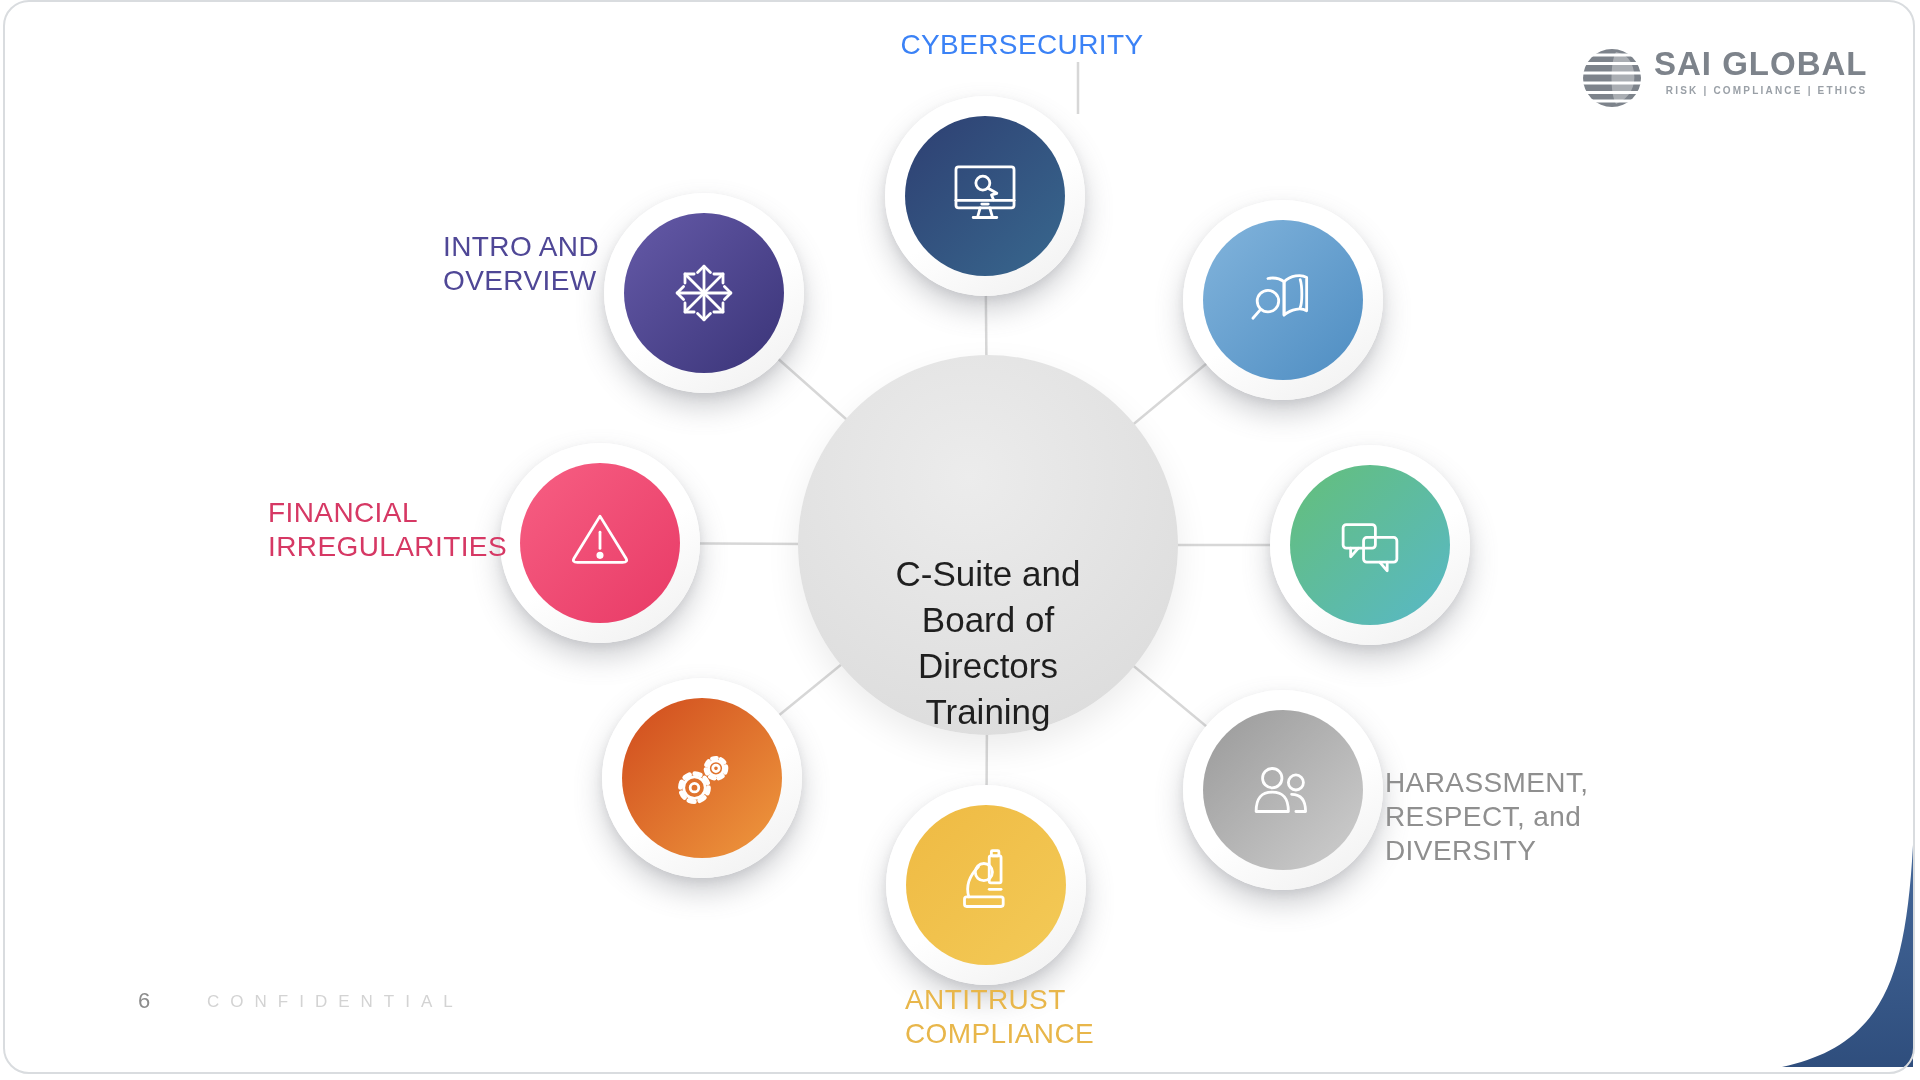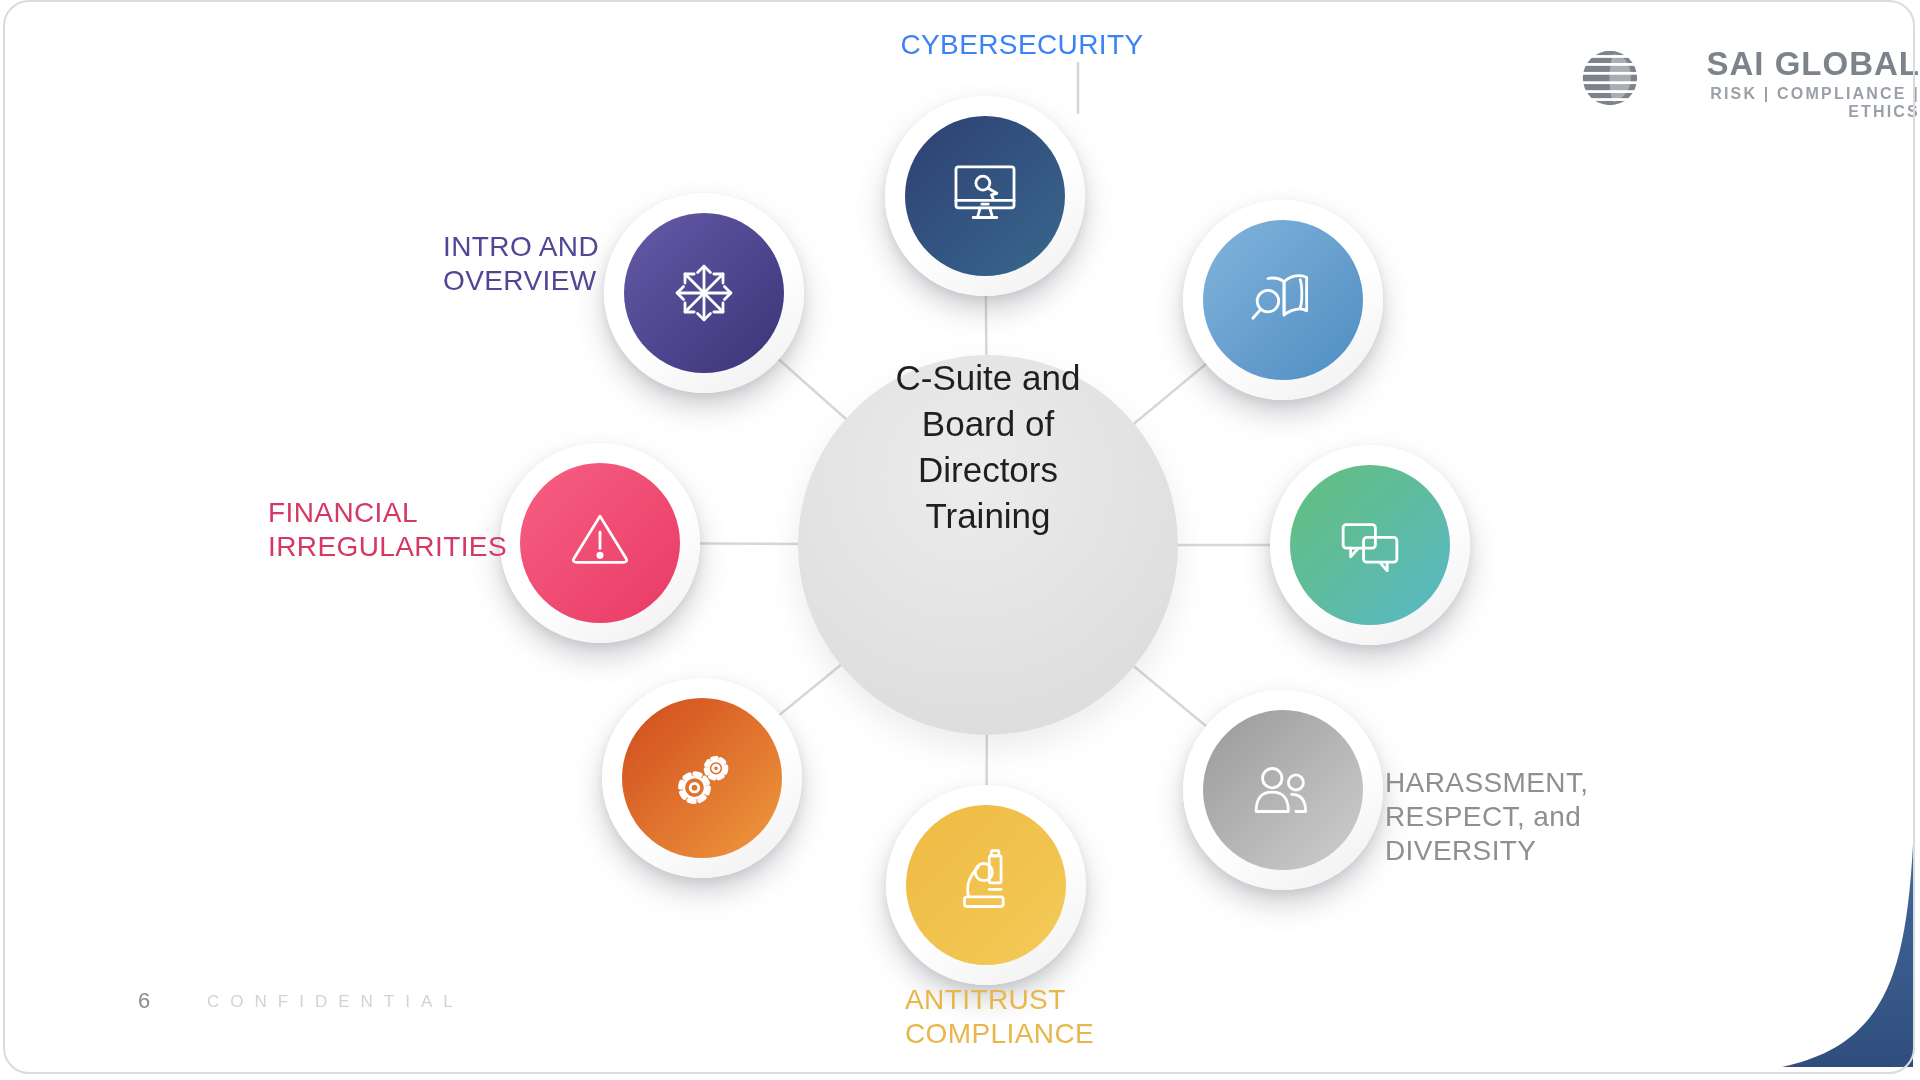--- a/index.html
+++ b/index.html
@@ -13,26 +13,26 @@
     box-shadow:0 14px 28px rgba(95,100,110,.30), 0 4px 8px rgba(95,100,110,.12);z-index:3;}
   .disc{position:absolute;left:20px;top:20px;width:160px;height:160px;border-radius:50%;
     display:flex;align-items:center;justify-content:center;}
   .ic{width:86px;height:86px;}
   .lbl{position:absolute;z-index:4;font-size:28px;line-height:34px;letter-spacing:.4px;
     white-space:pre-line;font-weight:400;}
   .lbl-center{text-align:center;}
   .hub{position:absolute;left:798px;top:355px;width:380px;height:380px;border-radius:50%;
     background:radial-gradient(circle at 45% 32%,#ececec,#dcdcdc 85%);
     box-shadow:0 14px 34px rgba(0,0,0,.08);z-index:2;
-    display:flex;align-items:flex-start;justify-content:center;}
+    display:flex;align-items:flex-end;justify-content:center;}
   .hub-text{font-size:35px;line-height:46px;color:#1f1f1f;text-align:center;white-space:pre-line;}
   .logo{position:absolute;left:1580px;top:46px;display:flex;align-items:flex-start;z-index:5;text-align:right;}
   .logo-globe{width:64px;height:64px;margin-right:10px;}
   .logo-name{font-size:33px;font-weight:700;letter-spacing:1px;line-height:36px;}
-  .logo-tagline{font-size:16px;letter-spacing:2.2px;font-weight:700;color:#9aa0a7;margin-top:3px;}
+  .logo-tagline{font-size:10px;letter-spacing:2.2px;font-weight:700;color:#9aa0a7;margin-top:3px;}
   .page-num{position:absolute;left:138px;top:988px;font-size:22px;color:#8c8c8c;z-index:5;}
   .confidential{position:absolute;left:207px;top:992px;font-size:17px;letter-spacing:11px;
     color:#d3d3d3;z-index:5;}
   .swoosh{position:absolute;left:0;top:0;z-index:6;}
 </style>
 </head>
 <body>
 
 <div class="canvas">
 

